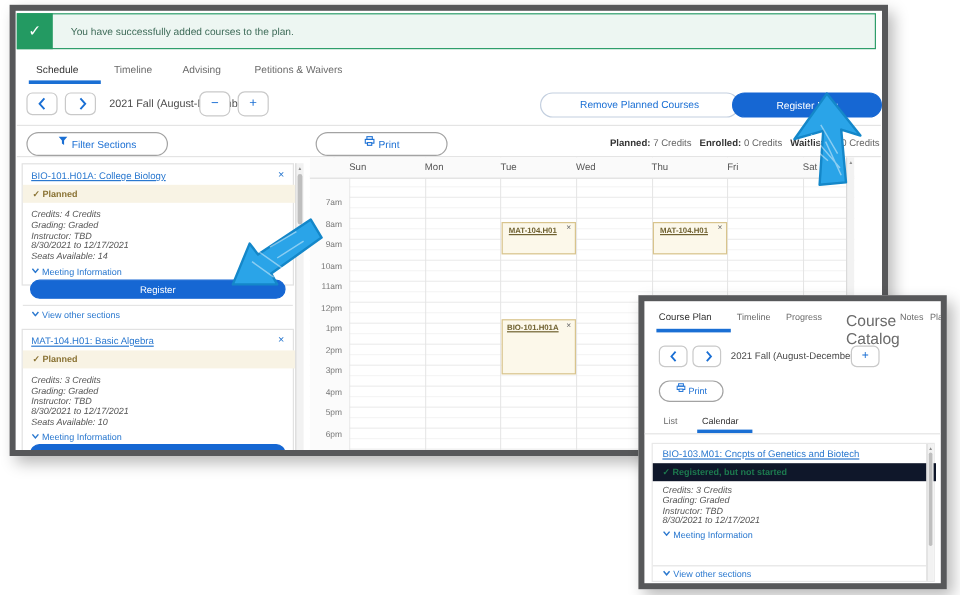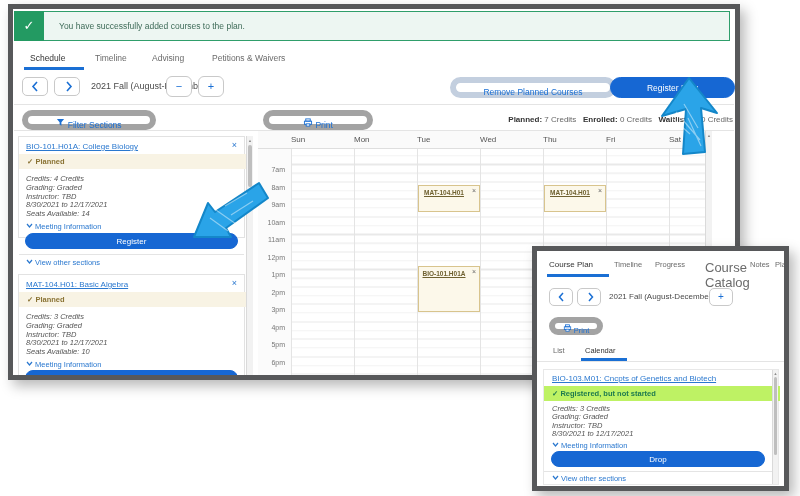--- a/index.html
+++ b/index.html
@@ -13,33 +13,33 @@
   .banner{left:1px;top:2px;width:716px;height:30px;border:1px solid #2f9e6b;background:#edf6f2;box-sizing:border-box;}
   .banner .sq{position:absolute;left:-1px;top:-1px;width:30px;height:30px;background:#239a62;color:#fff;
               font-size:13px;line-height:30px;text-align:center;}
   .banner .msg{position:absolute;left:44px;top:0;line-height:28px;font-size:8.5px;color:#3e6b58;}
   
   .tab{font-size:8.5px;color:#6b6b6b;}
   .tab.active{color:#333;}
   .underline{background:#1a6fd4;height:3px;}
   
   .pill{border-radius:999px;box-sizing:border-box;text-align:center;}
-  .pill.outline{border:6px solid #a3a3a3;color:#1a6fd4;background:#fff;}
+  .pill.outline{border:1px solid #a3a3a3;color:#1a6fd4;background:#fff;}
   .pill.solid{background:#1667d3;color:#fff;border:1px solid #1667d3;}
   .pill.gray{background:#a6a8ab;color:#fff;border:1px solid #a6a8ab;}
   .navbtn{border:1px solid #c9c9c9;border-radius:5px;background:#fff;color:#1a6fd4;
           text-align:center;box-sizing:border-box;font-size:10px;}
   .link{color:#2a78cf;text-decoration:underline;}
   .plain-link{color:#2a78cf;}
   .detail{font-size:7.5px;color:#555;line-height:8.8px;font-style:italic;}
   .chev{display:inline-block;vertical-align:1px;}
   
   .card{background:#fff;border:1px solid #e2e2e2;box-sizing:border-box;}
   .status-tan{background:#f8f3e4;color:#8a7334;font-weight:bold;font-size:7.5px;line-height:15px;padding-left:8px;}
-  .status-green{background:#bef264;color:#1d7a4f;font-weight:bold;font-size:7.5px;line-height:15px;padding-left:8px;}
+  .status-green{background:#0f172a;color:#1d7a4f;font-weight:bold;font-size:7.5px;line-height:15px;padding-left:8px;}
   
   .cal{overflow:hidden;}
   .cal-grid{position:absolute;inset:0;
      background-image:
        repeating-linear-gradient(90deg,#e4e4e4 0 1px,transparent 1px 63px),
        repeating-linear-gradient(180deg,#e9e9e9 0 1px,transparent 1px 17.5px),
        repeating-linear-gradient(180deg,#f3f3f3 0 1px,transparent 1px 17.5px);
      background-position:33px 0,0 15.5px,0 24.25px;}
   .cal-head{position:absolute;left:0;top:0;right:0;height:17px;background:#fafafa;border-bottom:1px solid #dedede;}
   .day{position:absolute;top:4px;width:63px;text-align:left;font-size:8px;color:#555;}
@@ -86,21 +86,21 @@
       </div>
       <div class="abs" style="left:78px;top:72px;font-size:9px;color:#4a4a4a;">2021 Fall (August-December)</div>
       <div class="abs navbtn" style="left:153px;top:67px;width:26px;height:21px;border-radius:6px;line-height:19px;font-size:11px;">−</div>
       <div class="abs navbtn" style="left:185px;top:67px;width:26px;height:21px;border-radius:6px;line-height:19px;font-size:11px;">+</div>
 
       <div class="abs pill outline" style="left:437px;top:68px;width:166px;height:21px;font-size:8.5px;line-height:19px;border-color:#c3cfdf;">Remove Planned Courses</div>
       <div class="abs pill solid" style="left:597px;top:68px;width:125px;height:21px;font-size:8.5px;line-height:21px;">Register Now</div>
 
       <div class="abs divider" style="left:1px;top:95px;width:720px;"></div>
 
-      <div class="abs pill outline" style="left:9px;top:101px;width:134px;height:20px;font-size:8.5px;line-height:18px;">
+      <div class="abs pill outline" style="left:9px;top:101px;width:118px;height:20px;font-size:8.5px;line-height:18px;">
         <svg class="chev" width="9" height="9" viewBox="0 0 10 10">
             <path d="M1,1 L9,1 L6,4.6 L6,8.6 L4,7.2 L4,4.6 Z" fill="#1a6fd4"></path>
           </svg>
         <span>Filter Sections</span>
       </div>
       <div class="abs pill outline" style="left:250px;top:101px;width:110px;height:20px;font-size:8.5px;line-height:18px;">
         <svg class="chev" width="10" height="9" viewBox="0 0 10 10">
             <rect x="2.5" y="1" width="5" height="2.5" fill="none" stroke="#1a6fd4"></rect>
             <rect x="1" y="3.5" width="8" height="3.5" fill="none" stroke="#1a6fd4"></rect>
             <rect x="3" y="6.5" width="4" height="2.5" fill="#fff" stroke="#1a6fd4"></rect>
@@ -273,21 +273,20 @@
           <div>Grading: Graded</div>
           <div>Instructor: TBD</div>
           <div>8/30/2021 to 12/17/2021</div>
         </div>
         <div class="abs plain-link" style="left:8px;top:71px;font-size:7.5px;">
           <svg class="chev" width="7" height="5" viewBox="0 0 7 5">
               <polyline points="1,1 3.5,4 6,1" fill="none" stroke="#2a78cf" stroke-width="1.2"></polyline>
             </svg>
           <span>Meeting Information</span>
         </div>
-        <div class="abs pill solid" style="left:7px;top:81px;width:214px;height:16px;font-size:8px;line-height:16px;">Drop</div>
         <div class="abs divider" style="left:0;top:101px;width:228px;"></div>
         <div class="abs plain-link" style="left:8px;top:104px;font-size:7.5px;">
           <svg class="chev" width="7" height="5" viewBox="0 0 7 5">
               <polyline points="1,1 3.5,4 6,1" fill="none" stroke="#2a78cf" stroke-width="1.2"></polyline>
             </svg>
           <span>View other sections</span>
         </div>
         <div class="sbar" style="position:absolute;left:228px;top:0;width:6px;height:114px;">
           <div class="sarrow" style="top:1px;">▲</div>
           <div class="sthumb" style="top:7px;height:78px;"></div>

